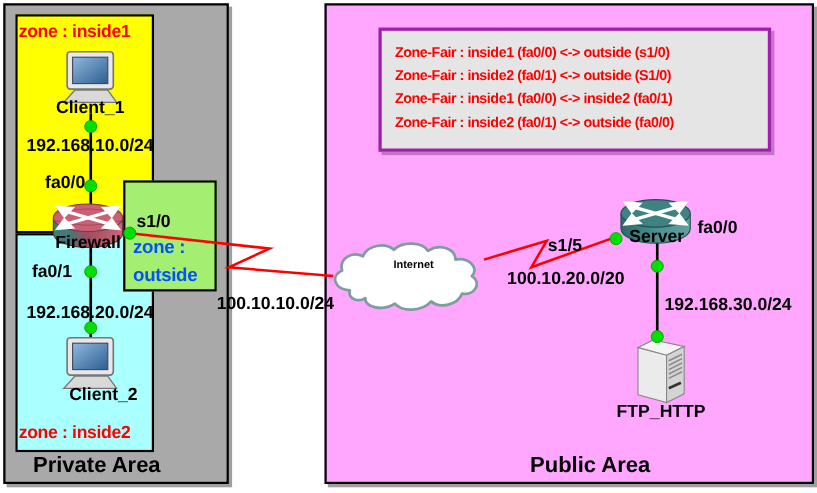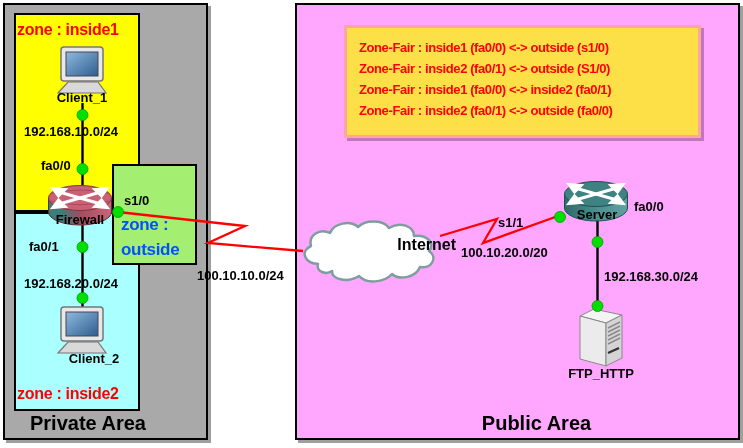--- a/index.html
+++ b/index.html
@@ -5,25 +5,25 @@
   html,body{margin:0;padding:0;background:#fff;}
   .canvas{position:relative;width:743px;height:448px;background:#ffffff;
           font-family:"Liberation Sans",sans-serif;overflow:hidden;}
   .box{position:absolute;box-sizing:border-box;border:2px solid #000;}
   .panel{box-shadow:3px 3px 0 rgba(80,80,80,.55);}
   .gray-panel{left:3px;top:3px;width:205px;height:437px;background:#a9a9a9;z-index:1;}
   .pink-panel{left:295px;top:3px;width:445px;height:437px;background:#ffa6ff;z-index:1;}
   .yellow-box{left:14px;top:13px;width:126px;height:199px;background:#ffff00;z-index:2;}
   .cyan-box{left:14px;top:212px;width:126px;height:199px;background:#aaffff;z-index:2;}
   .green-box{left:112px;top:164px;width:85px;height:101px;background:#a4ef72;z-index:2;}
-  .rules-box{left:344px;top:25px;width:339px;height:98px;background:#fde047;border:3px solid #fca5a5;
+  .rules-box{left:344px;top:25px;width:339px;height:98px;background:#e5e5e5;border:3px solid #a21caf;
              z-index:2;padding:9px 0 0 12px;box-shadow:3px 3px 0 rgba(120,60,120,.45);}
   .rule-line{font-weight:bold;font-size:13px;line-height:21px;color:#ff0000;
              white-space:nowrap;letter-spacing:-0.4px;}
-  .lbl{position:absolute;font-weight:bold;font-size:13px;color:#000;white-space:nowrap;z-index:6;}
+  .lbl{position:absolute;font-weight:bold;font-size:16px;color:#000;white-space:nowrap;z-index:6;}
   .lbl.ctr{transform:translateX(-50%);}
   .zone-red{font-size:16px;color:#ff0000;letter-spacing:-0.3px;}
   .zone-blue{font-size:17px;color:#0052ff;letter-spacing:-0.3px;}
   .area-title{position:absolute;font-weight:bold;font-size:20px;color:#000;text-align:center;z-index:6;}
   .overlay{position:absolute;left:0;top:0;z-index:3;}
   .overlay-top{position:absolute;left:0;top:0;z-index:5;pointer-events:none;}
   .icon{position:absolute;z-index:4;}
 </style>
 </head>
 <body>
@@ -152,22 +152,22 @@
   <div class="lbl" style="left:124px;top:193px">s1/0</div>
   <div class="lbl zone-blue" style="left:121px;top:215px">zone :</div>
   <div class="lbl zone-blue" style="left:121px;top:240px">outside</div>
   <div class="lbl" style="left:29px;top:239px">fa0/1</div>
   <div class="lbl" style="left:24px;top:276px">192.168.20.0/24</div>
   <div class="lbl ctr" style="left:94px;top:351px">Client_2</div>
   <div class="lbl zone-red" style="left:17px;top:385px">zone : inside2</div>
   <div class="area-title" style="left:3px;top:412px;width:170px">Private Area</div>
 
   <div class="lbl" style="left:197px;top:268px">100.10.10.0/24</div>
-  <div class="lbl" style="left:296px;top:236px;width:160px;text-align:right;font-size:16px">Internet</div>
-  <div class="lbl" style="left:498px;top:215px">s1/1</div>
+  <div class="lbl" style="left:296px;top:236px;width:160px;text-align:center;font-size:10px">Internet</div>
+  <div class="lbl" style="left:498px;top:215px">s1/5</div>
   <div class="lbl" style="left:461px;top:245px">100.10.20.0/20</div>
 
   <div class="lbl ctr" style="left:597px;top:207px">Server</div>
   <div class="lbl" style="left:634px;top:199px">fa0/0</div>
   <div class="lbl" style="left:604px;top:269px">192.168.30.0/24</div>
   <div class="lbl ctr" style="left:601px;top:366px">FTP_HTTP</div>
   <div class="area-title" style="left:295px;top:412px;width:483px">Public Area</div>
 
 </div>
 

